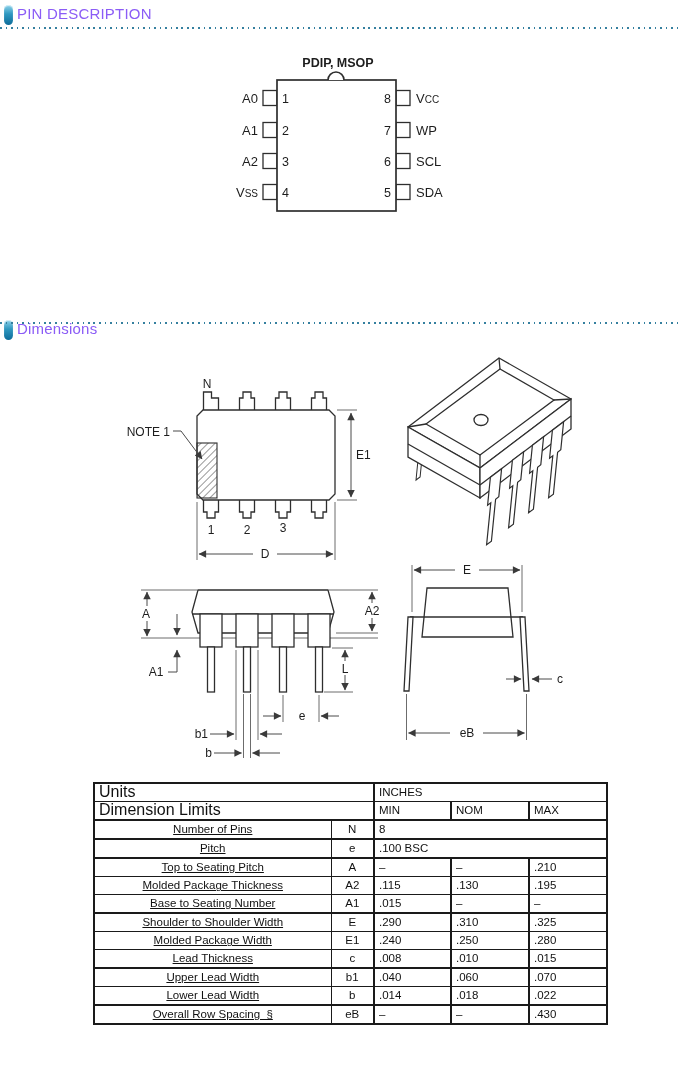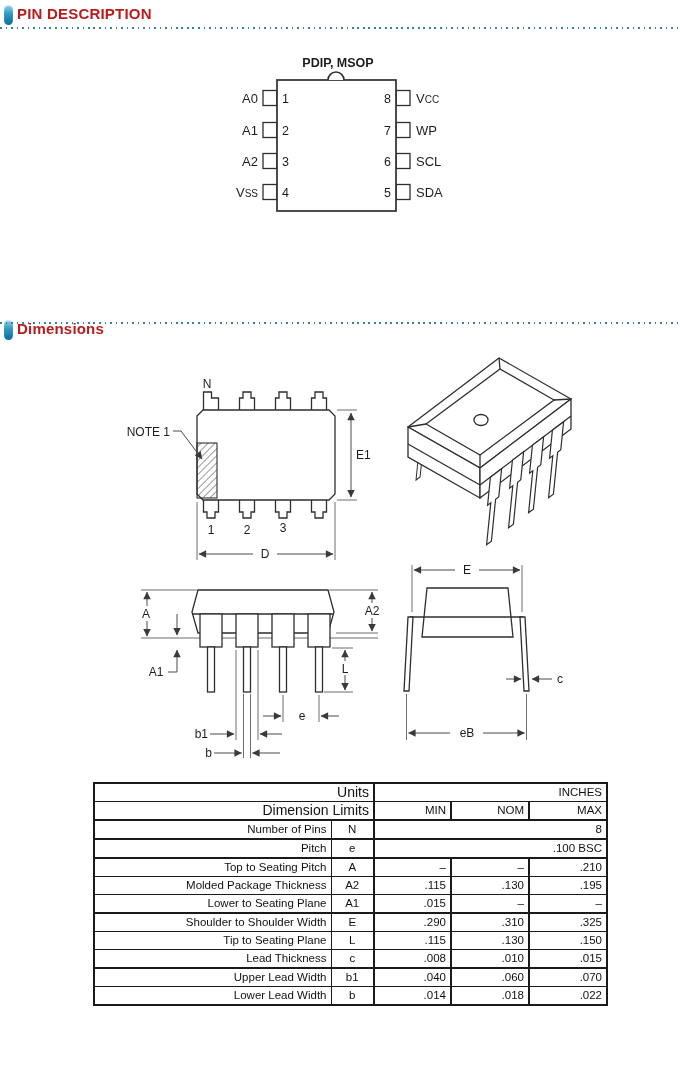--- a/index.html
+++ b/index.html
@@ -7,22 +7,22 @@
     width:680px;height:1070px;position:relative;background:#ffffff;
     font-family:"Liberation Sans", sans-serif;color:#1d1d1d;overflow:hidden;
   }
   .section-header{position:absolute;left:0;width:680px;height:30px;}
   .section-bullet{
     position:absolute;left:4px;top:2px;width:9px;height:20px;border-radius:5px;
     background:linear-gradient(180deg,#8fd4ec 0%,#2f98c0 45%,#0d6c9a 100%);
     box-shadow:inset 0 1px 1px rgba(255,255,255,.7);
   }
   .section-title{
-    position:absolute;left:17px;top:2px;font-size:15px;font-weight:bold;
-    color:#b91c1c;letter-spacing:.2px;
+    position:absolute;left:17px;top:2px;font-size:15px;font-weight:normal;
+    color:#8b5cf6;letter-spacing:.2px;
   }
   .dotted-rule{
     position:absolute;left:0;width:680px;height:2px;
     background:repeating-linear-gradient(90deg,#35809f 0,#35809f 1.6px,transparent 1.6px,transparent 5.5px);
   }
   svg text{font-family:"Liberation Sans", sans-serif;fill:#1d1d1d;}
   .obj{stroke:#2e2e2e;fill:none;stroke-width:1.3;}
   .objf{stroke:#2e2e2e;fill:#ffffff;stroke-width:1.3;}
   .dim{stroke:#4a4a4a;fill:none;stroke-width:1;}
   .ext{stroke:#6c6c6c;fill:none;stroke-width:1;}
@@ -34,24 +34,24 @@
   #dim-table-wrap{position:absolute;left:93px;top:782px;}
   table.dims{
     border-collapse:collapse;table-layout:fixed;width:515px;
     font-size:11.5px;color:#111;
   }
   table.dims{border:2px solid #1a1a1a;}
   table.dims td{
     border:1px solid #1a1a1a;height:17px;padding:0 4px;line-height:1.05;
     overflow:hidden;white-space:nowrap;
   }
-  td.name{text-align:right;}
+  td.name{text-align:center;text-decoration:underline;}
   td.sym{text-align:center;padding:0 1px;}
-  td.val{text-align:right;border-left-width:2px !important;}
-  td.rhead{text-align:right;font-size:14px;}
+  td.val{text-align:left;border-left-width:2px !important;}
+  td.rhead{font-size:16px;}
   tr.grp > td{border-bottom-width:2px;margin-left:37px;}
 </style>
 </head>
 <body>
 
 <div class="section-header" style="top:3px;">
   <span class="section-bullet"></span>
   <span class="section-title">PIN DESCRIPTION</span>
 </div>
 <div class="dotted-rule" style="top:27px;"></div>
@@ -309,39 +309,39 @@
     <td class="val">.210</td>
   </tr>
   <tr>
     <td class="name">Molded Package Thickness</td>
     <td class="sym">A2</td>
     <td class="val">.115</td>
     <td class="val">.130</td>
     <td class="val">.195</td>
   </tr>
   <tr class="grp">
-    <td class="name">Lower to Seating Plane</td>
+    <td class="name">Base to Seating Number</td>
     <td class="sym">A1</td>
     <td class="val">.015</td>
     <td class="val">–</td>
     <td class="val">–</td>
   </tr>
   <tr>
     <td class="name">Shoulder to Shoulder Width</td>
     <td class="sym">E</td>
     <td class="val">.290</td>
     <td class="val">.310</td>
     <td class="val">.325</td>
   </tr>
   <tr>
-    <td class="name">Tip to Seating Plane</td>
-    <td class="sym">L</td>
-    <td class="val">.115</td>
-    <td class="val">.130</td>
-    <td class="val">.150</td>
+    <td class="name">Molded Package Width</td>
+    <td class="sym">E1</td>
+    <td class="val">.240</td>
+    <td class="val">.250</td>
+    <td class="val">.280</td>
   </tr>
   <tr class="grp">
     <td class="name">Lead Thickness</td>
     <td class="sym">c</td>
     <td class="val">.008</td>
     <td class="val">.010</td>
     <td class="val">.015</td>
   </tr>
   <tr>
     <td class="name">Upper Lead Width</td>
@@ -350,15 +350,22 @@
     <td class="val">.060</td>
     <td class="val">.070</td>
   </tr>
   <tr class="grp">
     <td class="name">Lower Lead Width</td>
     <td class="sym">b</td>
     <td class="val">.014</td>
     <td class="val">.018</td>
     <td class="val">.022</td>
   </tr>
+  <tr>
+    <td class="name">Overall Row Spacing&nbsp;&nbsp;§</td>
+    <td class="sym">eB</td>
+    <td class="val">–</td>
+    <td class="val">–</td>
+    <td class="val">.430</td>
+  </tr>
 </tbody>
     </table>
 </div>
 
 </body></html>

